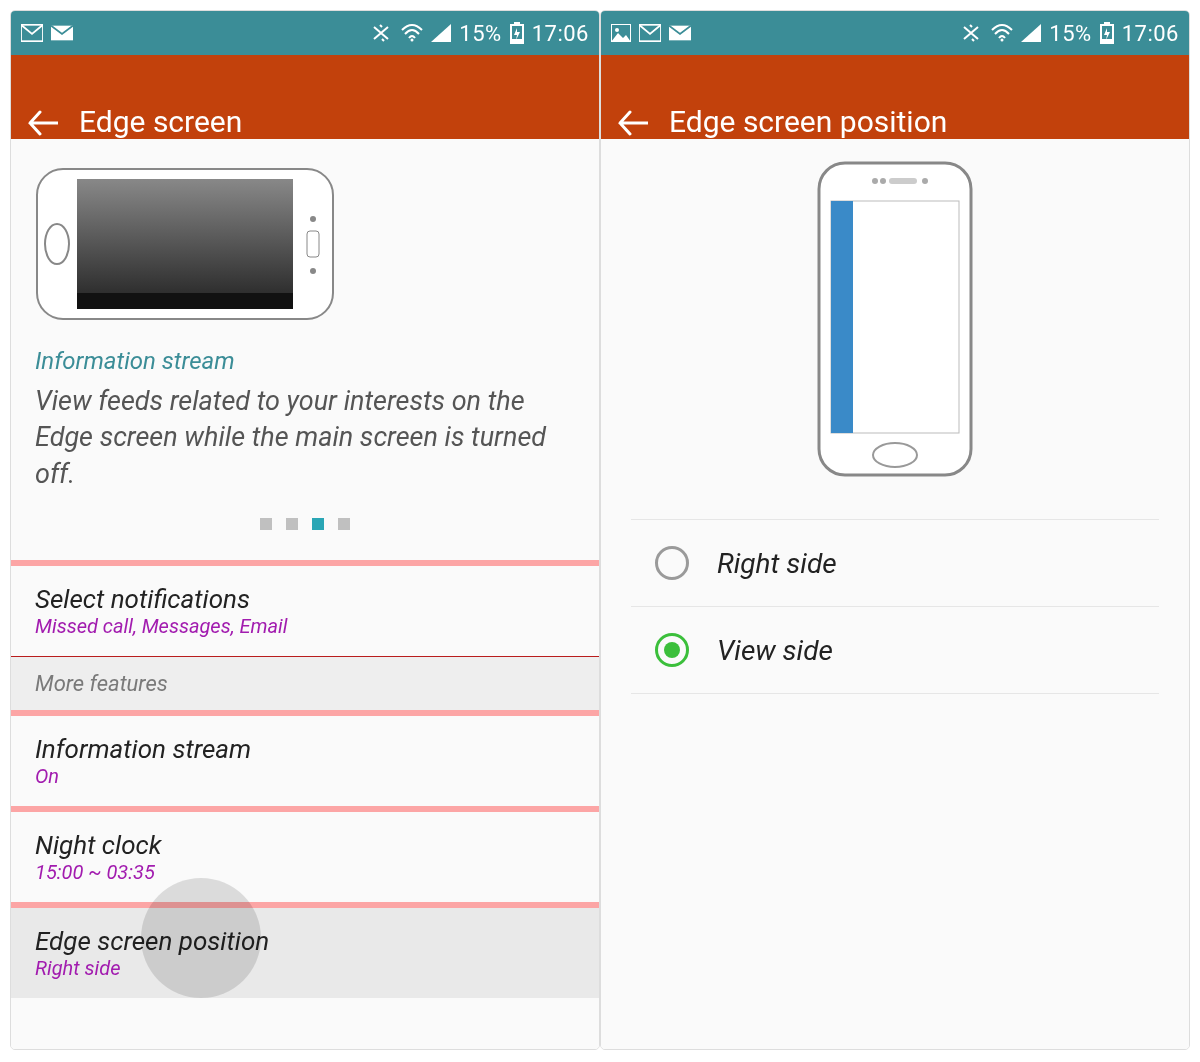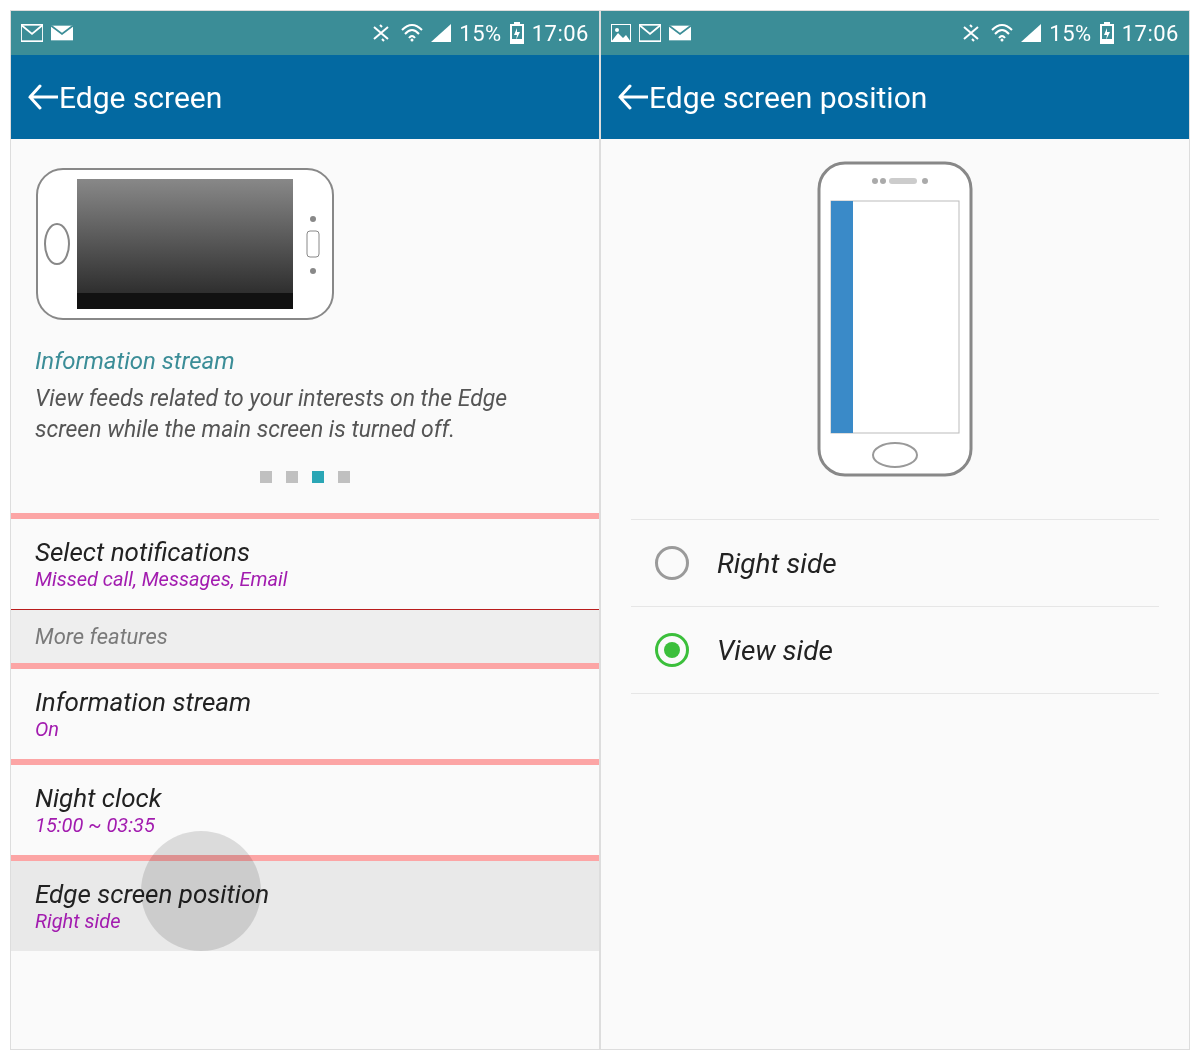--- a/index.html
+++ b/index.html
@@ -10,21 +10,21 @@
     height:1062px;
     display:flex;
     justify-content:space-between;
     padding:10px;
   }
   .phone {
     width:666px;
     height:1040px;
     background:#fafafa;
     border:1px solid #ddd;
-    border-radius:0;
+    border-radius:5px;
     overflow:hidden;
     display:flex;
     flex-direction:column;
     position:relative;
   }
   
   .statusbar {
     height:44px;
     background:#3b8d97;
     color:#fff;
@@ -37,33 +37,34 @@
   .statusbar .left-icons, .statusbar .right-icons {
     display:flex;
     align-items:center;
     gap:8px;
   }
   .sb-icon { display:inline-flex; align-items:center; justify-content:center; }
   .sb-text { font-size:22px; letter-spacing:0.5px; }
   
   .appbar {
     height:84px;
-    background:#0369a1;
+    background:#c2410c;
     color:#fff;
     display:flex;
-    align-items:center;
+    align-items:flex-end;
     padding:0 16px;
+    gap:20px;
   }
   .appbar .back { width:32px; height:32px; display:flex; align-items:center; justify-content:center; cursor:pointer;}
   .appbar .title { font-size:30px; font-weight:400; }
   
   .content { flex:1; background:#fafafa; overflow:hidden;font-style:italic; }
   .preview-area { padding:20px 24px 10px; }
   .preview-title { color:#3b8d97; font-size:24px; margin-top:14px; margin-bottom:8px;}
-  .preview-desc { color:#555; font-size:23px; line-height:1.35; }
+  .preview-desc { color:#555; font-size:27px; line-height:1.35; }
   .dots { display:flex; gap:14px; justify-content:center; margin:26px 0 20px; }
   .dot { width:12px; height:12px; background:#c0c0c0; }
   .dot.active { background:#2aa6b5; }
   .phone-illus-h {
     width:300px; margin:0 auto;
   }
   .phone-illus-v { width:160px; margin:20px auto 40px; display:block;}
   
   .list-item {
     padding:18px 24px;

